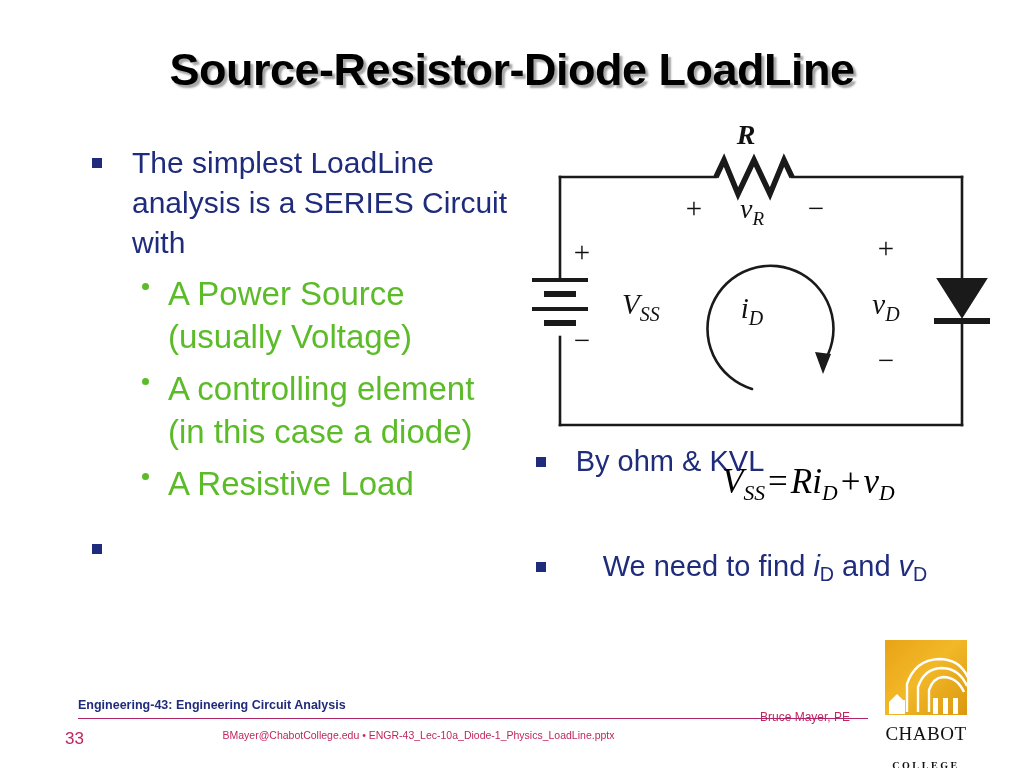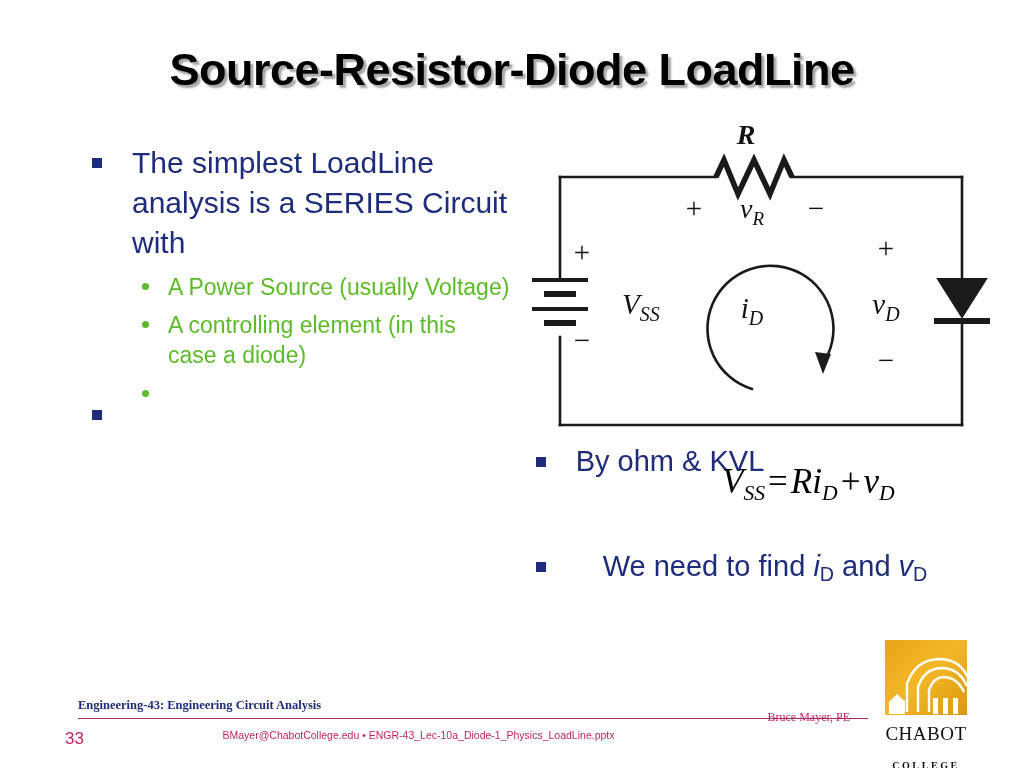--- a/index.html
+++ b/index.html
@@ -52,21 +52,21 @@
     position: absolute;
     left: 14px;
     top: 15px;
     width: 10px;
     height: 10px;
     background: #1f2c7c;
   }
   .bullet-l2 {
     position: relative;
     padding-left: 48px;
-    font-size: 23px;
+    font-size: 33px;
     line-height: 1.32;
     color: #5cbb28;
     margin-top: 8px;
   }
   .bullet-l2 .dot {
     position: absolute;
     left: 22px;
     top: 11px;
     width: 7px;
     height: 7px;
@@ -113,21 +113,21 @@
     white-space: nowrap;
   }
   #equation .s { font-size: 0.62em; vertical-align: -0.32em; }
   #equation .op { font-style: normal; padding: 0 3px; }
 
   
   #bullet-ohm { position: absolute; left: 524px; top: 443px; width: 200px; }
   #bullet-find { position: absolute; left: 524px; top: 548px; width: 390px; }
 
   
-  #footer { position: absolute; left: 0; top: 698px; width: 928px; font-family: Liberation Serif, serif; }
+  #footer { position: absolute; left: 0; top: 698px; width: 928px; }
   #footer-top {
     position: relative;
     height: 22px;
     margin: 0 78px 0 78px;
   }
   #footer-course {
     position: absolute; left: 0; top: 0;
     font-size: 12.5px; font-weight: bold; color: #1f2c7c;
   }
   #footer-author {
@@ -194,20 +194,21 @@
     <div class="bullet-l2">
       <span class="dot"></span>
       <span>A Power Source (usually Voltage)</span>
     </div>
     <div class="bullet-l2">
       <span class="dot"></span>
       <span>A controlling element (in this case a diode)</span>
     </div>
     <div class="bullet-l2">
       <span class="dot"></span>
+      <span>A Resistive Load</span>
     </div>
   </div>
 
   <div class="bullet-l1" style="margin-top:24px;">
     <span class="sq"></span>
   </div>
 
 </div>
 
 <div id="circuit">

